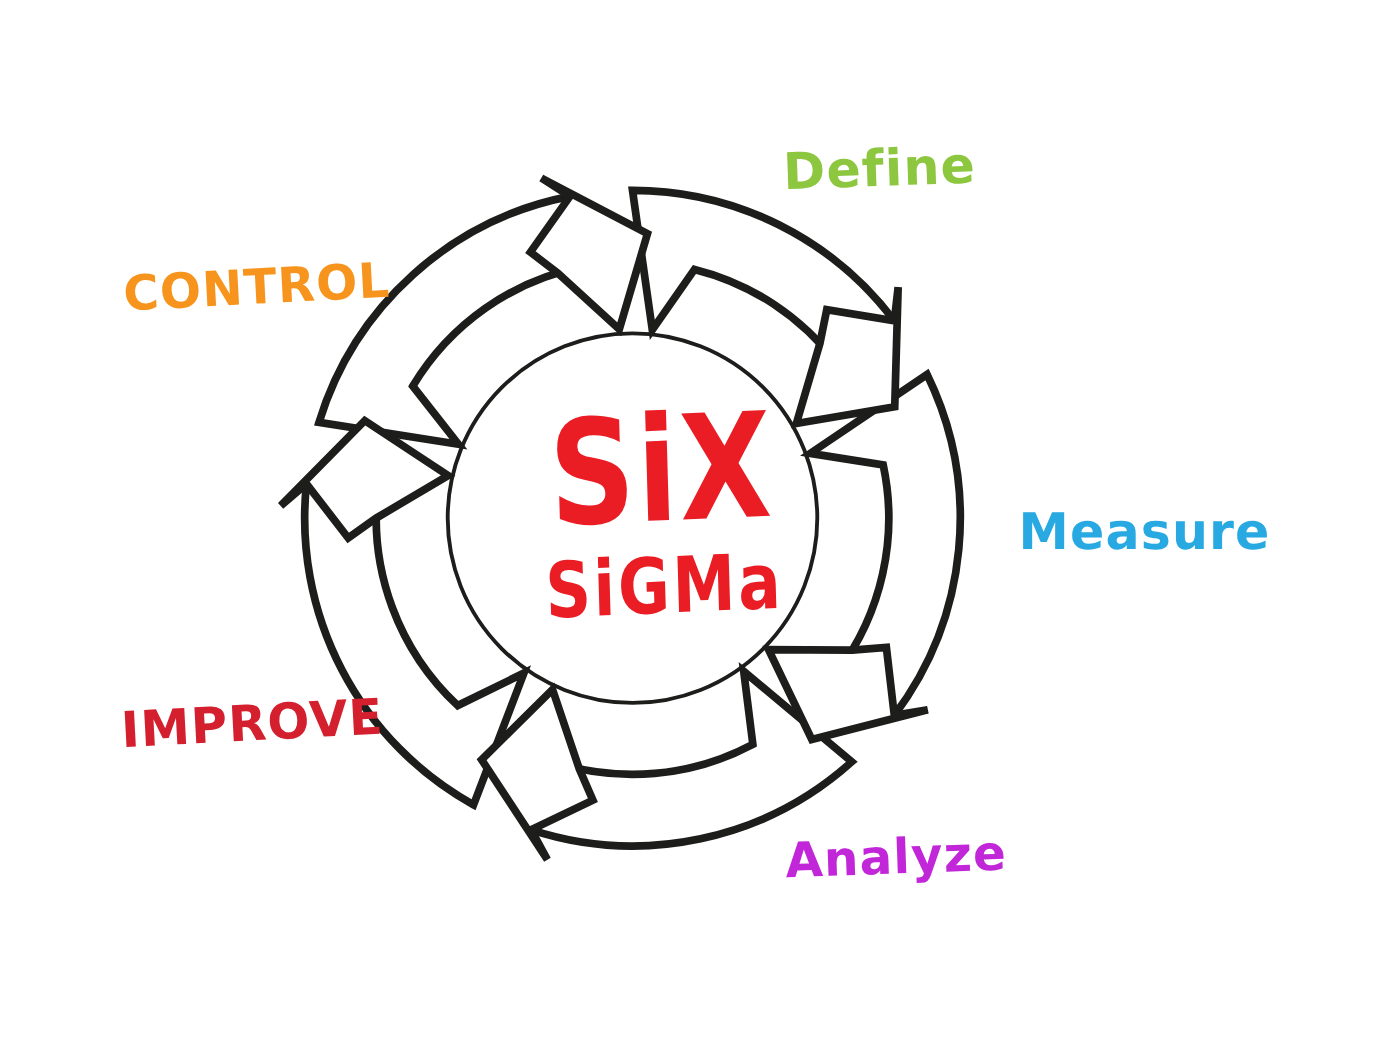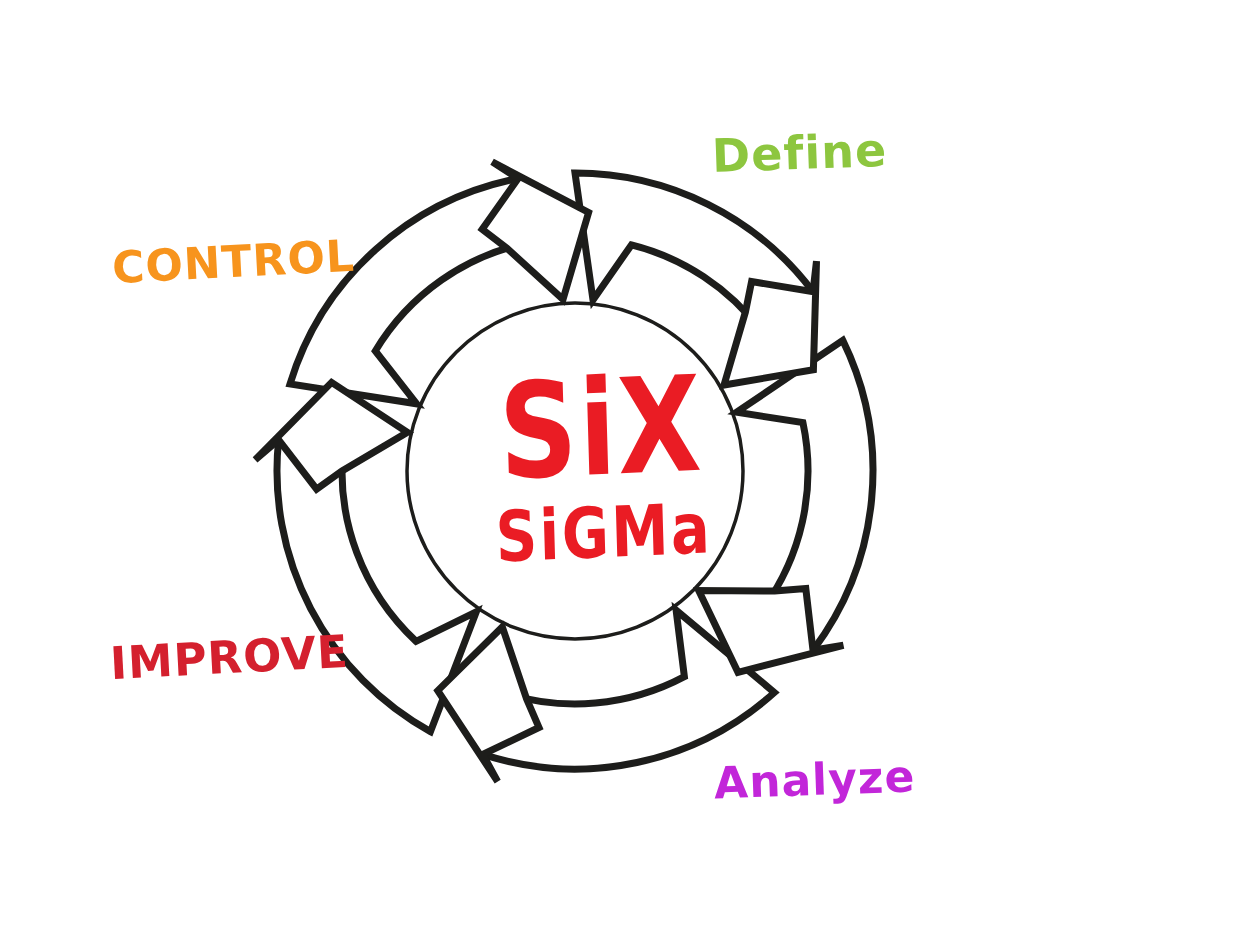--- a/index.html
+++ b/index.html
@@ -31,20 +31,21 @@
       <path d="M430.5 731.6 A298 298 0 0 1 278.6 439.9 L343.3 446.6 A233 233 0 0 0 416.1 641.4 L476.3 611.9 Z" fill="#ffffff" stroke="#1d1d1b" stroke-width="7" stroke-linejoin="miter" stroke-miterlimit="12"></path>
       <path d="M518.1 178.5 L492.2 161.9 L588.6 212.4 L563.0 299.4 L506.9 248.2 L482.2 229.2 Z" fill="#ffffff" stroke="#1d1d1b" stroke-width="7" stroke-linejoin="miter" stroke-miterlimit="12"></path>
       <path d="M813.0 291.7 L816.5 261.1 L813.4 369.8 L724.0 385.0 L745.4 312.1 L751.6 281.6 Z" fill="#ffffff" stroke="#1d1d1b" stroke-width="7" stroke-linejoin="miter" stroke-miterlimit="12"></path>
       <path d="M813.0 650.3 L843.4 645.3 L738.0 672.3 L698.7 590.5 L774.7 591.0 L805.8 588.6 Z" fill="#ffffff" stroke="#1d1d1b" stroke-width="7" stroke-linejoin="miter" stroke-miterlimit="12"></path>
       <path d="M482.9 754.4 L497.6 781.5 L437.8 690.6 L502.3 626.9 L526.6 698.9 L539.0 727.5 Z" fill="#ffffff" stroke="#1d1d1b" stroke-width="7" stroke-linejoin="miter" stroke-miterlimit="12"></path>
       <path d="M278.6 439.9 L255.2 459.8 L331.6 382.4 L407.4 432.3 L342.0 471.0 L316.6 489.1 Z" fill="#ffffff" stroke="#1d1d1b" stroke-width="7" stroke-linejoin="miter" stroke-miterlimit="12"></path>
     </svg>
 
   <div class="phase phase-define" style="color: rgb(141, 198, 63);">Define</div>
 
+  <div class="phase phase-measure" style="color: rgb(41, 169, 225);">Measure</div>
 
   <div class="phase phase-analyze" style="color: rgb(194, 38, 217);">Analyze</div>
 
   <div class="phase phase-improve" style="color: rgb(212, 32, 46);">IMPROVE</div>
 
   <div class="phase phase-control" style="color: rgb(247, 148, 29);">CONTROL</div>
 
   <div class="center-text" style="color: rgb(234, 28, 36);">
     <div class="center-line1">SiX</div>
     <div class="center-line2">SiGMa</div>

